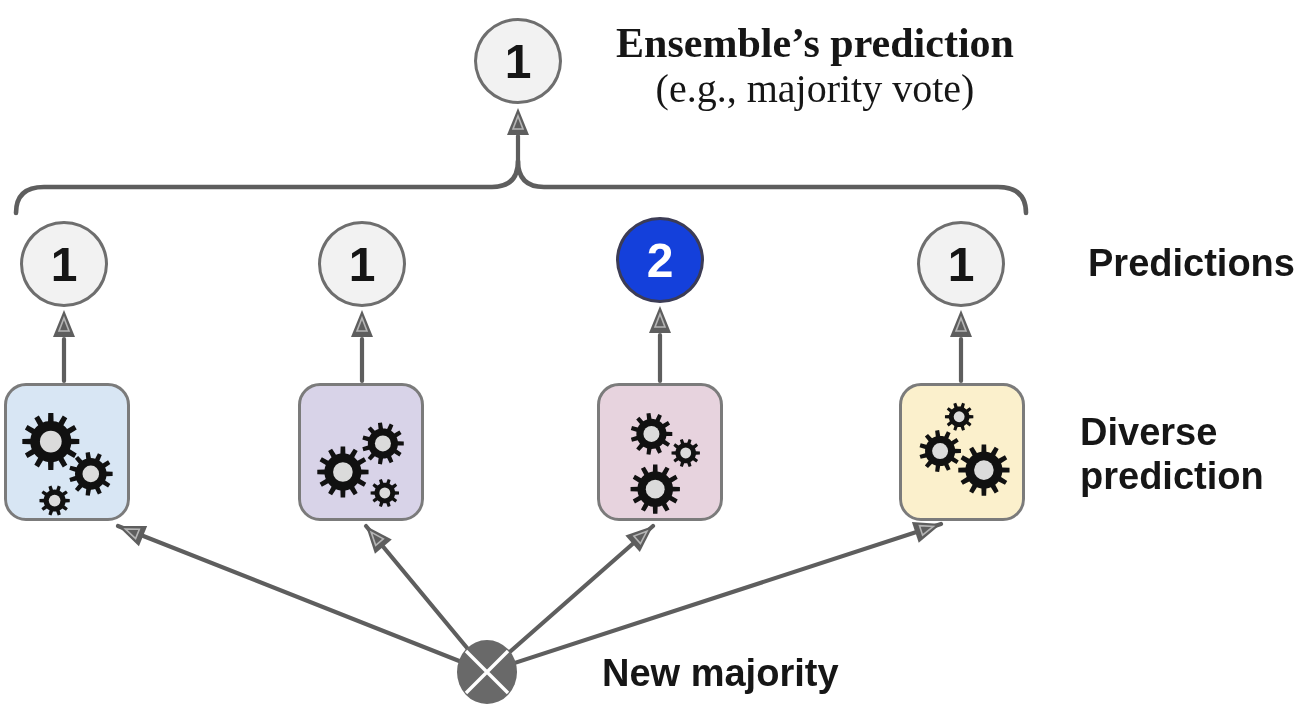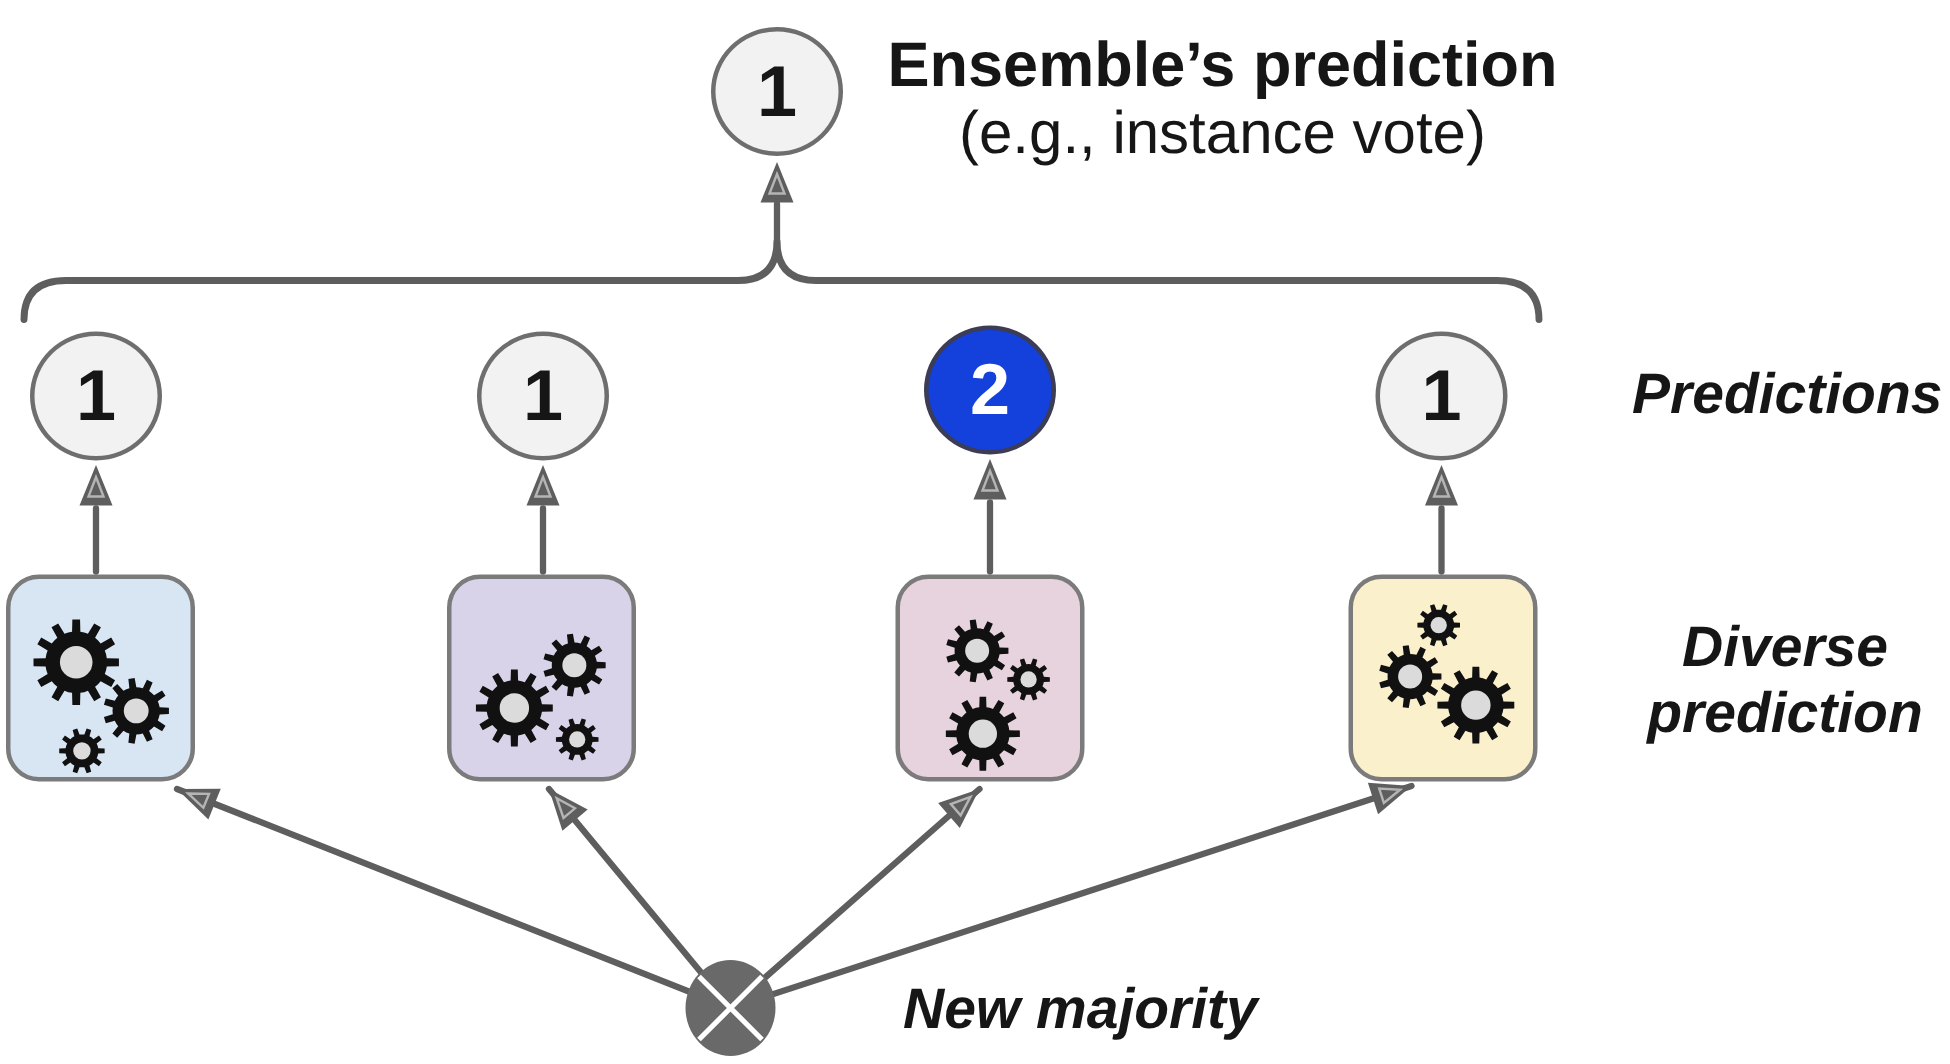--- a/index.html
+++ b/index.html
@@ -18,23 +18,23 @@
     background:var(--node-fill,#f2f2f2);border:3px solid var(--node-border,#6e6e6e);
     box-sizing:border-box;display:flex;align-items:center;justify-content:center;
     font-weight:700;font-size:48px;color:var(--text,#161616);
   }
   .node.hl{background:var(--hl,#1440db);color:var(--hl-text,#fff);border-color:#3c3c55;}
   .pbox{
     position:absolute;width:126px;height:138px;border-radius:22px;
     border:3px solid var(--box-border,#7b7b7b);box-sizing:border-box;
   }
   .pbox svg{display:block;width:100%;height:100%;}
-  .lbl{position:absolute;font-weight:700;font-size:38px;line-height:44px;white-space:nowrap;font-style:italic;}
-  .lbl.center{text-align:center;white-space:normal;}
-  #title{position:absolute;left:585px;top:20px;width:460px;text-align:center;}
+  .lbl{position:absolute;font-weight:700;font-size:38px;line-height:44px;white-space:nowrap;}
+  .lbl.center{white-space:normal;}
+  #title{position:absolute;left:585px;top:20px;width:460px;text-align:center;font-family:Liberation Serif, serif;}
   #title .t1{font-weight:700;font-size:42px;line-height:46px;}
   #title .t2{font-weight:400;font-size:40px;line-height:46px;}
 </style>
 </head>
 <body>
 
 <div id="stage" style="--bg: #ffffff; --line: #5e5e5e; --text: #161616; --node-fill: #f2f2f2; --node-border: #6e6e6e; --hl: #1440db; --hl-text: #ffffff; --box-border: #7b7b7b; --instance: #696969;">
 
   <svg id="wires" viewBox="0 0 1300 709">
 
@@ -111,21 +111,21 @@
       <path d="M466,651 L508,693 M508,651 L466,693" stroke="#ffffff" stroke-width="3.4" fill="none"></path>
     </g>
   </svg>
 
   <div class="node" style="left:474px;top:18px;">
     <span>1</span>
   </div>
 
   <div id="title">
     <div class="t1">Ensemble’s prediction</div>
-    <div class="t2">(e.g., instance vote)</div>
+    <div class="t2">(e.g., majority vote)</div>
   </div>
 
   <div class="node pred-node" style="left:20px;top:221px;">
     <span>1</span>
   </div>
   <div class="node pred-node" style="left:318px;top:221px;">
     <span>1</span>
   </div>
   <div class="node pred-node hl" style="left:616px;top:217px;">
     <span>2</span>

